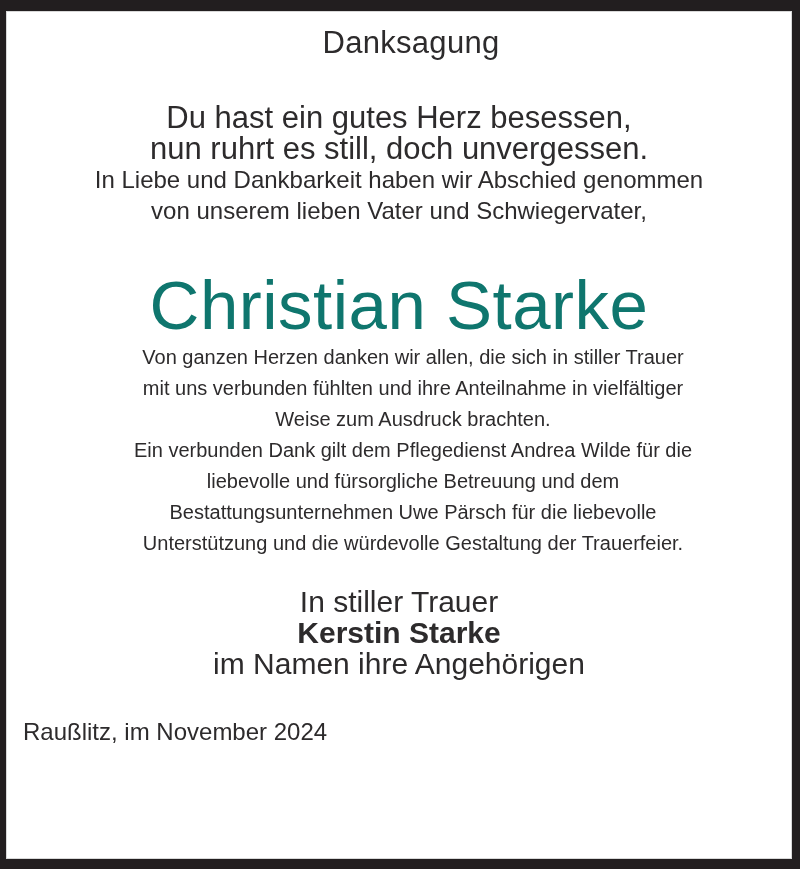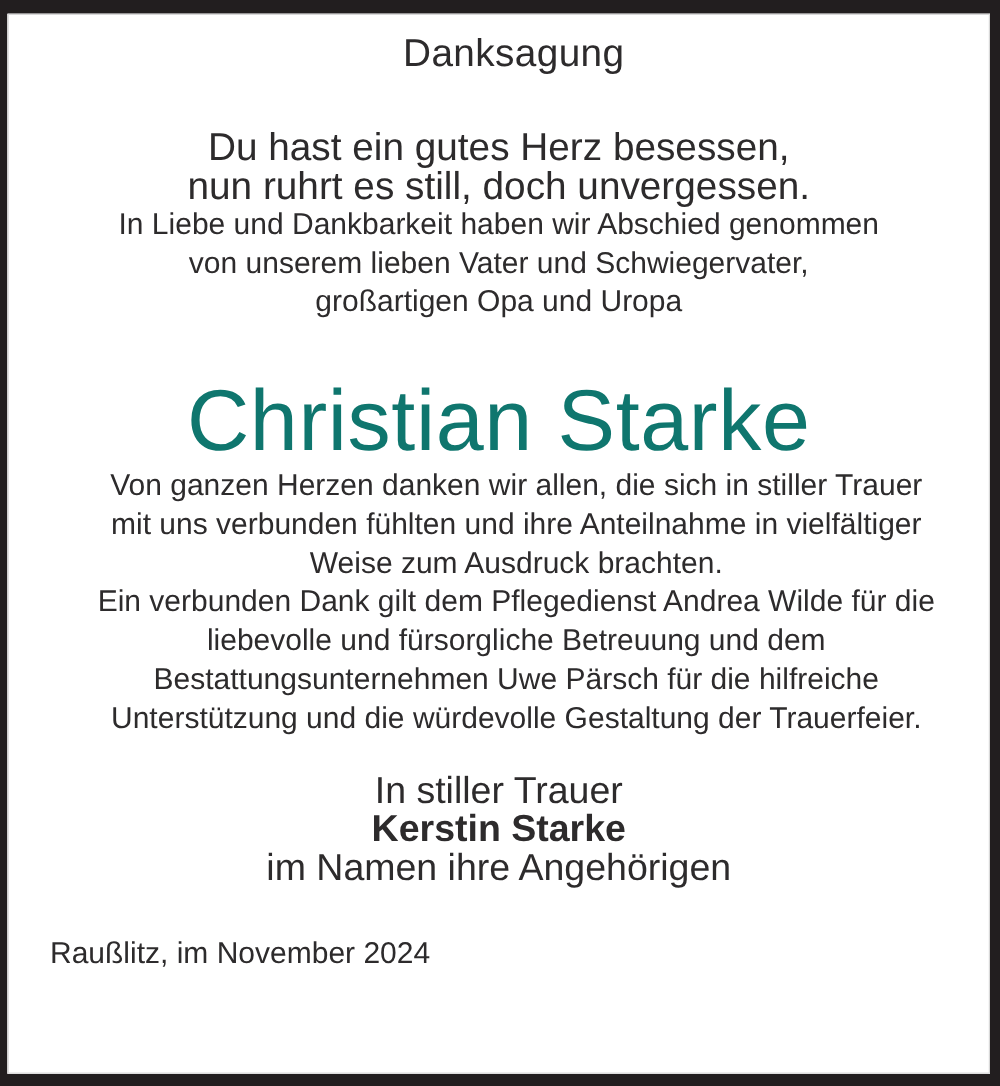--- a/index.html
+++ b/index.html
@@ -48,68 +48,67 @@
   }
   .name {
     margin-top: 50px;
     font-size: 69px;
     line-height: 60px;
     color: #0f766e;
     letter-spacing: 0.5px;
   }
   .thanks {
     margin-top: 6px;
-    font-size: 24px;
+    font-size: 20px;
     line-height: 31px;
     margin-left: 28px;
   }
   .closing {
     margin-top: 27px;
     font-size: 30px;
     line-height: 31px;
   }
   .mourner {
     font-weight: 600;
   }
   .place {
     margin-top: 37px;
     font-size: 24px;
     line-height: 31px;
     text-align: left;
-    padding-left: 33px;
+    padding-left: 16px;
   }
 </style>
 </head>
 <body>
 
 <div class="page">
   <div class="inner">
 
     <div class="title line">Danksagung</div>
 
     <div class="verse">
       <div class="line">Du hast ein gutes Herz besessen,</div>
       <div class="line">nun ruhrt es still, doch unvergessen.</div>
     </div>
 
     <div class="intro">
       <div class="line">In Liebe und Dankbarkeit haben wir Abschied genommen</div>
       <div class="line">von unserem lieben Vater und Schwiegervater,</div>
-      <div class="line">großartigen Opa und Uropa</div>
     </div>
 
     <div class="name line">Christian Starke</div>
 
     <div class="thanks">
       <div class="line">Von ganzen Herzen danken wir allen, die sich in stiller Trauer</div>
       <div class="line">mit uns verbunden fühlten und ihre Anteilnahme in vielfältiger</div>
       <div class="line">Weise zum Ausdruck brachten.</div>
       <div class="line">Ein verbunden Dank gilt dem Pflegedienst Andrea Wilde für die</div>
       <div class="line">liebevolle und fürsorgliche Betreuung und dem</div>
-      <div class="line">Bestattungsunternehmen Uwe Pärsch für die hilfreiche</div>
+      <div class="line">Bestattungsunternehmen Uwe Pärsch für die liebevolle</div>
       <div class="line">Unterstützung und die würdevolle Gestaltung der Trauerfeier.</div>
     </div>
 
     <div class="closing">
       <div class="line">In stiller Trauer</div>
       <div class="line mourner">Kerstin Starke</div>
       <div class="line">im Namen ihre Angehörigen</div>
     </div>
 
     <div class="place line">Raußlitz, im November 2024</div>

